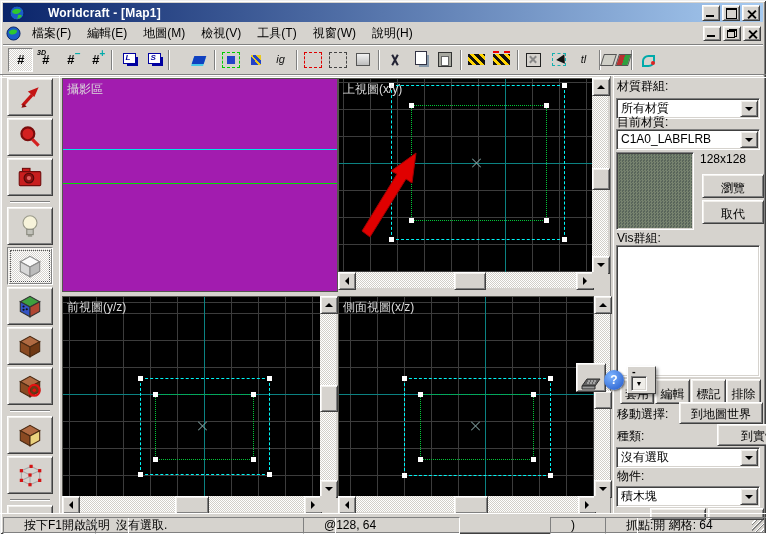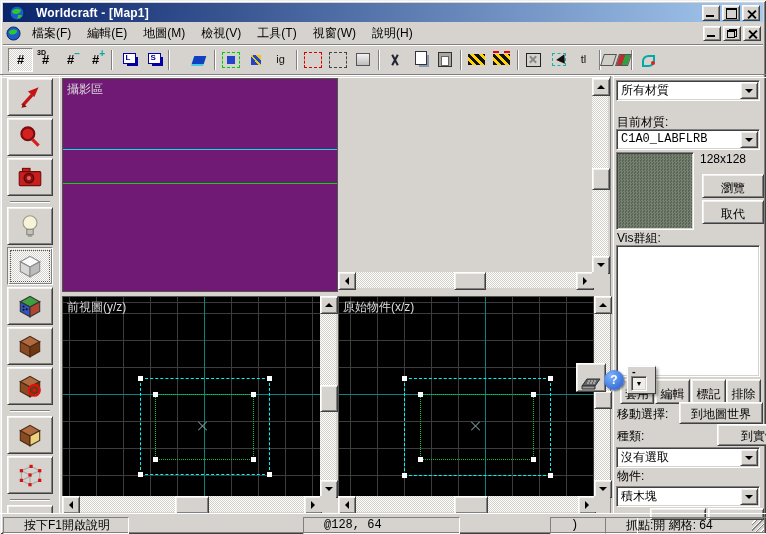--- a/index.html
+++ b/index.html
@@ -1,30 +1,30 @@
 <!DOCTYPE html>
 <html><head>
 <meta charset="utf-8">
 <style>
   html,body{margin:0;padding:0;background:#9a978f;}
   #app{position:relative;width:766px;height:534px;background:#d6d3ce;overflow:hidden;
        font-family:"Liberation Sans","DejaVu Sans",sans-serif;font-size:12px;color:#000;
        box-shadow:inset 1px 1px 0 #efefef, inset -1px -1px 0 #404040, inset 2px 2px 0 #fff, inset -2px -2px 0 #808080;}
-  .mono{font-family:Liberation Mono, monospace;}
+  .mono{font-family:Liberation Sans, sans-serif;}
   
   .raised{background:#d6d3ce;border:1px solid;border-color:#fff #404040 #404040 #fff;
           box-shadow:inset 1px 1px 0 #f2f0ec, inset -1px -1px 0 #808080;}
   .sunken{background:#fff;border:1px solid;border-color:#808080 #fff #fff #808080;
           box-shadow:inset 1px 1px 0 #404040, inset -1px -1px 0 #d6d3ce;}
   .lbl{position:absolute;white-space:nowrap;font-size:12px;line-height:14px;}
   .btn{position:absolute;display:flex;align-items:flex-end;justify-content:center;font-size:12px;cursor:default;}
   
   .titlebar{position:absolute;left:3px;top:3px;right:3px;height:19px;
             background:linear-gradient(to right,#0a246a,#a6caf0);display:flex;align-items:center;padding-left:3px;}
-  .title-text{color:#fff;font-weight:bold;font-size:12px;margin-left:9px;letter-spacing:.2px;}
+  .title-text{color:#fff;font-weight:bold;font-size:12px;margin-left:21px;letter-spacing:.2px;}
   .cap-btns{position:absolute;right:3px;top:2px;display:flex;gap:2px;}
   .cap-btn{width:16px;height:14px;display:flex;align-items:center;justify-content:center;position:relative;}
   .glyph-min{width:8px;height:2px;background:#000;position:absolute;bottom:3px;left:3px;}
   .glyph-max{width:9px;height:8px;border:1px solid #000;border-top:2px solid #000;}
   .glyph-restore{position:relative;width:10px;height:9px;}
   .glyph-restore::before{content:"";position:absolute;right:0;top:0;width:6px;height:5px;border:1px solid #000;border-top:2px solid #000;}
   .glyph-restore::after{content:"";position:absolute;left:0;bottom:0;width:6px;height:5px;border:1px solid #000;border-top:2px solid #000;background:#d6d3ce;}
   .glyph-close{position:relative;width:9px;height:9px;}
   .glyph-close::before,.glyph-close::after{content:"";position:absolute;left:4px;top:0;width:2px;height:11px;background:#000;}
   .glyph-close::before{transform:rotate(45deg);}
@@ -32,21 +32,21 @@
   
   .menubar{position:absolute;left:3px;top:23px;right:3px;height:21px;display:flex;align-items:center;
            border-bottom:1px solid #808080;box-shadow:0 1px 0 #fff;}
   .mi{padding:3px 8px;font-size:12px;}
   .mdi-icon{width:16px;height:16px;margin-left:3px;margin-right:2px;}
   .mdi-btns{position:absolute;right:2px;top:3px;display:flex;gap:2px;}
   
   .toolbar{position:absolute;left:3px;top:45px;right:3px;height:29px;display:flex;align-items:center;
            padding-left:5px;border-bottom:1px solid #808080;box-shadow:0 1px 0 #fff;}
   .tb{width:23px;height:22px;display:flex;align-items:center;justify-content:center;position:relative;
-      border:1px solid transparent;flex:none;}
+      border:1px solid transparent;flex:none;font-style:italic;}
   .tb.pressed{border-color:#808080 #fff #fff #808080;background-image:repeating-conic-gradient(#ffffff 0% 25%,#d6d3ce 0% 50%);background-size:2px 2px;}
   .tsep{width:1px;height:20px;background:#808080;box-shadow:1px 0 0 #fff;margin:0 3px;flex:none;}
   .tgap{width:14px;flex:none;}
   .ig-hash::after{content:"#";font-weight:bold;font-size:13px;}
   .sup3d::after{content:"3D";position:absolute;top:0;left:3px;font-size:7px;font-weight:bold;}
   .supminus::after{content:"−";position:absolute;top:-1px;right:2px;color:#0aa;font-weight:bold;font-size:10px;}
   .supplus::after{content:"+";position:absolute;top:-1px;right:2px;color:#0aa;font-weight:bold;font-size:10px;}
   .docs{width:11px;height:9px;border:1px solid #0000a0;background:#fff;box-shadow:3px 3px 0 -1px #0000a0;position:relative;margin:-3px -3px 0 0;}
   .doc-letter::after{position:absolute;left:2px;bottom:1px;font-size:8px;color:#0000a0;font-weight:bold;}
   .doc-l::after{content:"L";}
@@ -82,21 +82,21 @@
   .txt-ic{font-size:11px;line-height:11px;color:#111;}
   
   .palette{position:absolute;left:0;top:76px;width:59px;height:436px;padding-top:2px;overflow:hidden;
            display:flex;flex-direction:column;align-items:center;border-right:1px solid #fff;}
   .ptool{width:44px;height:36px;margin-bottom:2px;display:flex;align-items:center;justify-content:center;flex:none;}
   .ptool.selected{border-color:#808080 #fff #fff #808080;outline:1px dotted #555;outline-offset:-4px;
       background-image:repeating-conic-gradient(#ffffff 0% 25%,#d6d3ce 0% 50%);background-size:2px 2px;}
   .psep{width:40px;height:1px;background:#808080;box-shadow:0 1px 0 #fff;margin:3px 0 5px;flex:none;}
   .ptool svg{width:28px;height:28px;}
   
-  .vp{position:absolute;background:#701a75;overflow:hidden;border:1px solid #55554f;}
+  .vp{position:absolute;background:#a21caf;overflow:hidden;border:1px solid #55554f;}
   .vp-grid{background-color:#000;background-image:
       repeating-linear-gradient(to right,#3c3c3c 0 1px,transparent 1px 27px),
       repeating-linear-gradient(to bottom,#3c3c3c 0 1px,transparent 1px 27px);}
   .vp-title{position:absolute;left:4px;top:2px;color:#dcdcdc;font-size:12px;z-index:5;}
   .axis-v{position:absolute;top:0;bottom:0;width:1px;background:#0b8282;}
   .axis-h{position:absolute;left:0;right:0;height:1px;background:#0b8282;}
   .sel-rect{position:absolute;border:1px dashed #00f5f5;}
   .brush-rect{position:absolute;border:1px dotted #00c838;}
   .hd{position:absolute;width:5px;height:5px;background:#fff;}
   .hd.tl{left:-3px;top:-3px;} .hd.tr{right:-3px;top:-3px;}
@@ -383,20 +383,41 @@
 
   <div class="etch" style="top:74px"></div>
   <div class="vdiv" style="left:610px;top:76px;height:437px"></div>
 
   <div class="vp" style="left:62px;top:78px;width:274px;height:212px">
     <span class="vp-title">攝影區</span>
     <div class="camline" style="top:70px;background:#00e5e5"></div>
     <div class="camline" style="top:104px;background:#00e000"></div>
   </div>
 
+  <div class="vp vp-grid" style="left:338px;top:78px;width:254px;height:194px;background-position:4px 3px">
+    <span class="vp-title">上視圖(x/y)</span>
+    <div class="axis-v" style="left:166px"></div>
+    <div class="axis-h" style="top:84px"></div>
+    <div class="sel-rect" style="left:52px;top:6px;width:172px;height:153px">
+      <span class="hd tl"></span>
+        <span class="hd tr"></span>
+      <span class="hd bl"></span>
+        <span class="hd br"></span>
+    </div>
+    <div class="brush-rect" style="left:72px;top:26px;width:134px;height:114px">
+      <span class="hd tl"></span>
+        <span class="hd tr"></span>
+      <span class="hd bl"></span>
+        <span class="hd br"></span>
+    </div>
+    <span class="xmark" style="left:133px;top:79px"></span>
+    <svg style="position:absolute;left:20px;top:62px;z-index:6" width="64" height="100" viewBox="0 0 64 100">
+      <polygon points="3,90 11,96 47,38 53,42 57,12 32,30 38,33" fill="#e00000" stroke="#a00000" stroke-width="1"></polygon>
+    </svg>
+  </div>
 
   <div class="sb-track" style="left:592px;top:78px;width:16px;height:194px"></div>
   <div class="sb-btn raised up" style="left:592px;top:78px"></div>
   <div class="sb-btn raised down" style="left:592px;top:256px"></div>
   <div class="sb-thumb raised" style="left:592px;top:168px;width:16px;height:20px"></div>
   <div class="sb-track" style="left:338px;top:272px;width:254px;height:16px"></div>
   <div class="sb-btn raised left" style="left:338px;top:272px"></div>
   <div class="sb-btn raised right" style="left:576px;top:272px"></div>
   <div class="sb-thumb raised" style="left:454px;top:272px;width:30px;height:16px"></div>
   <div class="corner" style="left:592px;top:272px"></div>
@@ -423,21 +444,21 @@
   <div class="sb-btn raised up" style="left:320px;top:296px"></div>
   <div class="sb-btn raised down" style="left:320px;top:480px"></div>
   <div class="sb-thumb raised" style="left:320px;top:385px;width:16px;height:25px"></div>
   <div class="sb-track" style="left:62px;top:496px;width:258px;height:16px"></div>
   <div class="sb-btn raised left" style="left:62px;top:496px"></div>
   <div class="sb-btn raised right" style="left:304px;top:496px"></div>
   <div class="sb-thumb raised" style="left:175px;top:496px;width:32px;height:16px"></div>
   <div class="corner" style="left:320px;top:496px"></div>
 
   <div class="vp vp-grid" style="left:338px;top:296px;width:256px;height:200px;background-position:11px 16px">
-    <span class="vp-title">原始物件(x/z)</span>
+    <span class="vp-title">側面視圖(x/z)</span>
     <div class="axis-v" style="left:146px"></div>
     <div class="axis-h" style="top:97px"></div>
     <div class="sel-rect" style="left:65px;top:81px;width:145px;height:96px">
       <span class="hd tl"></span>
         <span class="hd tr"></span>
       <span class="hd bl"></span>
         <span class="hd br"></span>
     </div>
     <div class="brush-rect" style="left:81px;top:97px;width:112px;height:64px">
       <span class="hd tl"></span>
@@ -451,21 +472,21 @@
   <div class="sb-btn raised up" style="left:594px;top:296px"></div>
   <div class="sb-btn raised down" style="left:594px;top:480px"></div>
   <div class="sb-thumb raised" style="left:594px;top:391px;width:16px;height:16px"></div>
   <div class="sb-track" style="left:338px;top:496px;width:256px;height:16px"></div>
   <div class="sb-btn raised left" style="left:338px;top:496px"></div>
   <div class="sb-btn raised right" style="left:578px;top:496px"></div>
   <div class="sb-thumb raised" style="left:454px;top:496px;width:32px;height:16px"></div>
   <div class="corner" style="left:594px;top:496px"></div>
 
   <span class="lbl" style="left:617px;top:79px">材質群組:</span>
-  <div class="sunken" style="position:absolute;left:616px;top:80px;width:142px;height:19px">
+  <div class="sunken" style="position:absolute;left:616px;top:98px;width:142px;height:19px">
     <span class="combo-text">所有材質</span>
     <span class="combo-btn raised"></span>
   </div>
   <span class="lbl" style="left:617px;top:115px">目前材質:</span>
   <div class="sunken" style="position:absolute;left:616px;top:129px;width:142px;height:19px">
     <span class="combo-text mono">C1A0_LABFLRB</span>
     <span class="combo-btn raised"></span>
   </div>
   <div class="sunken texpreview" style="position:absolute;left:616px;top:152px;width:76px;height:76px"></div>
   <span class="lbl" style="left:700px;top:152px">128x128</span>
@@ -526,19 +547,20 @@
   <div class="help-btn" style="left:604px;top:370px">
       <span>?</span>
     </div>
   <div class="raised mini-popup" style="position:absolute;left:627px;top:366px;width:27px;height:26px">
     <span style="position:absolute;left:4px;top:-2px;font-weight:bold;font-size:11px">-</span>
     <span class="sunken" style="position:absolute;left:3px;top:9px;width:14px;height:13px;font-size:7px;line-height:13px;text-align:center;background:#efede8">▼</span>
   </div>
 
   <div class="statusbar">
     <span class="sp" style="left:3px;width:84px">按下F1開啟說明</span>
+    <span class="sp" style="left:95px;width:199px">沒有選取.</span>
     <span class="sp mono" style="left:303px;width:115px">@128, 64</span>
     <span class="sp mono" style="left:550px;width:46px">)</span>
     <span class="sp" style="left:605px;width:145px">抓點:開 網格: 64</span>
     <span class="grip"></span>
   </div>
 
 </div>
 
 </body></html>

